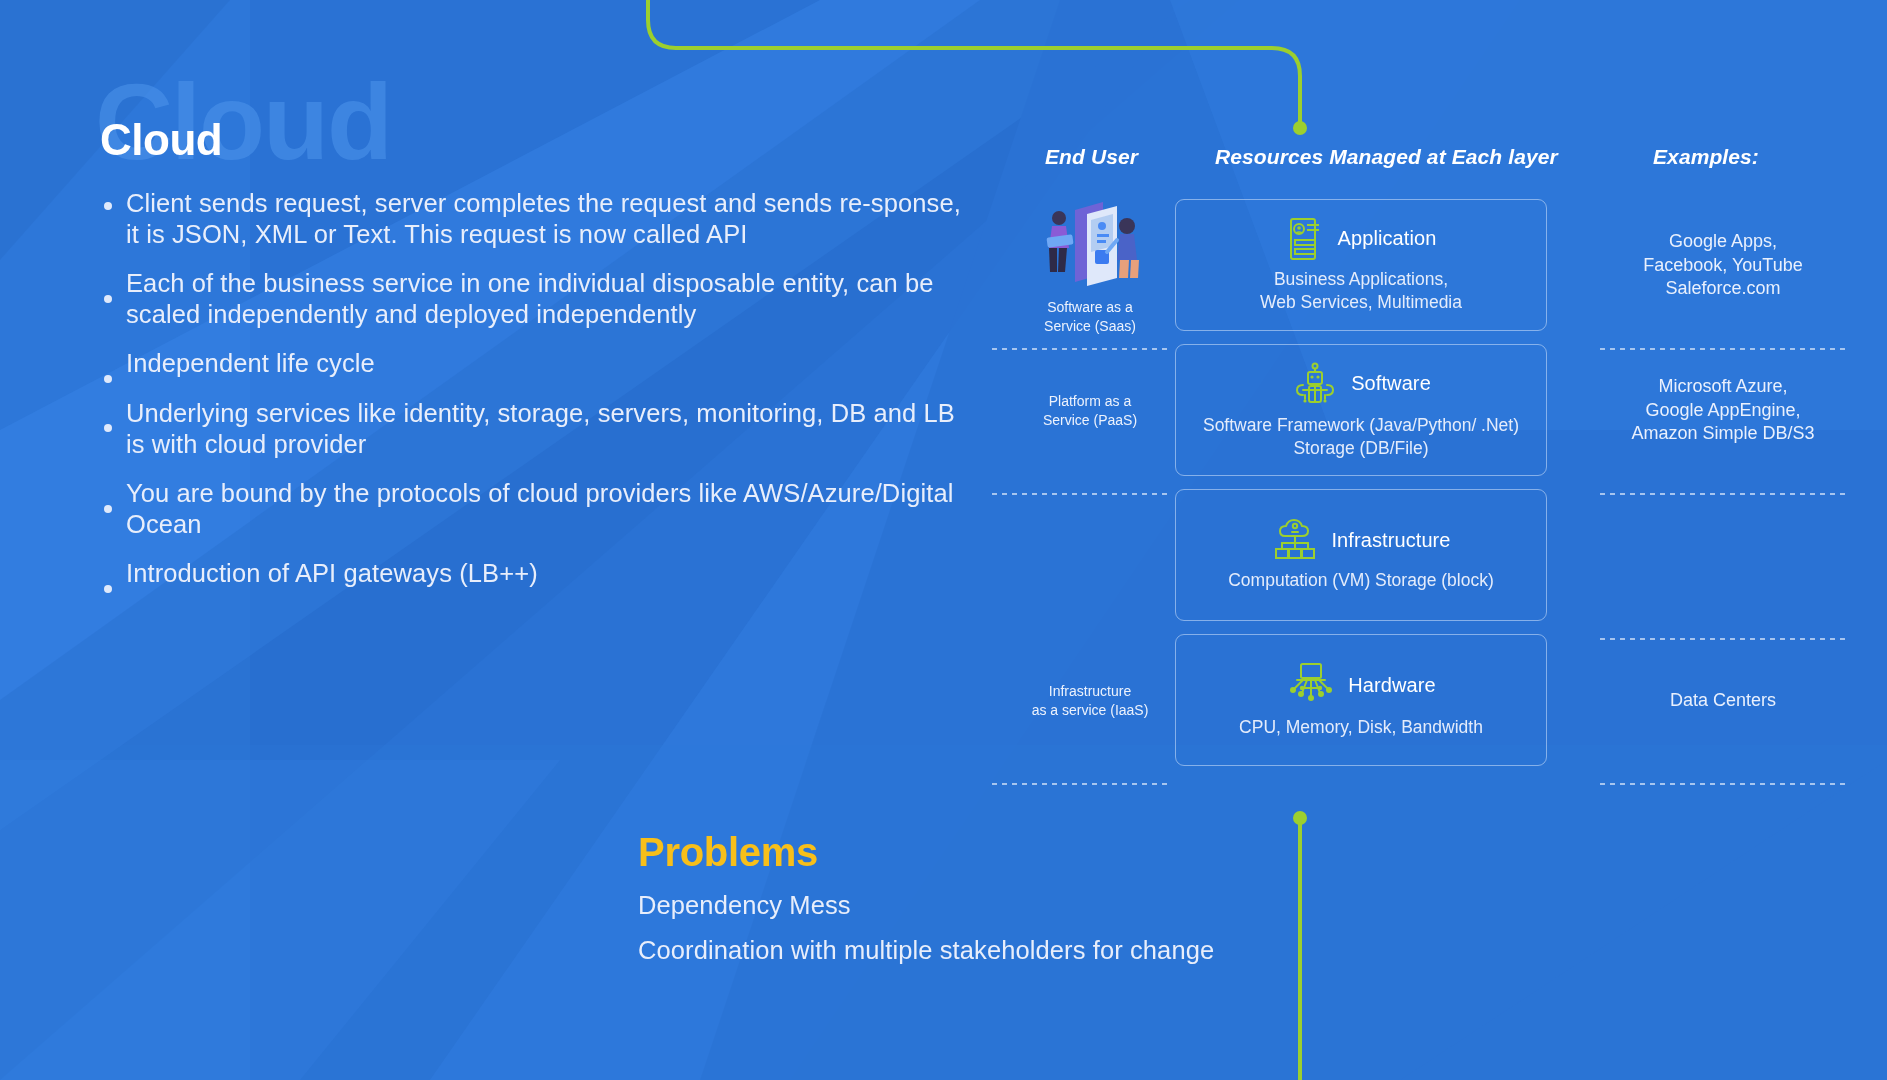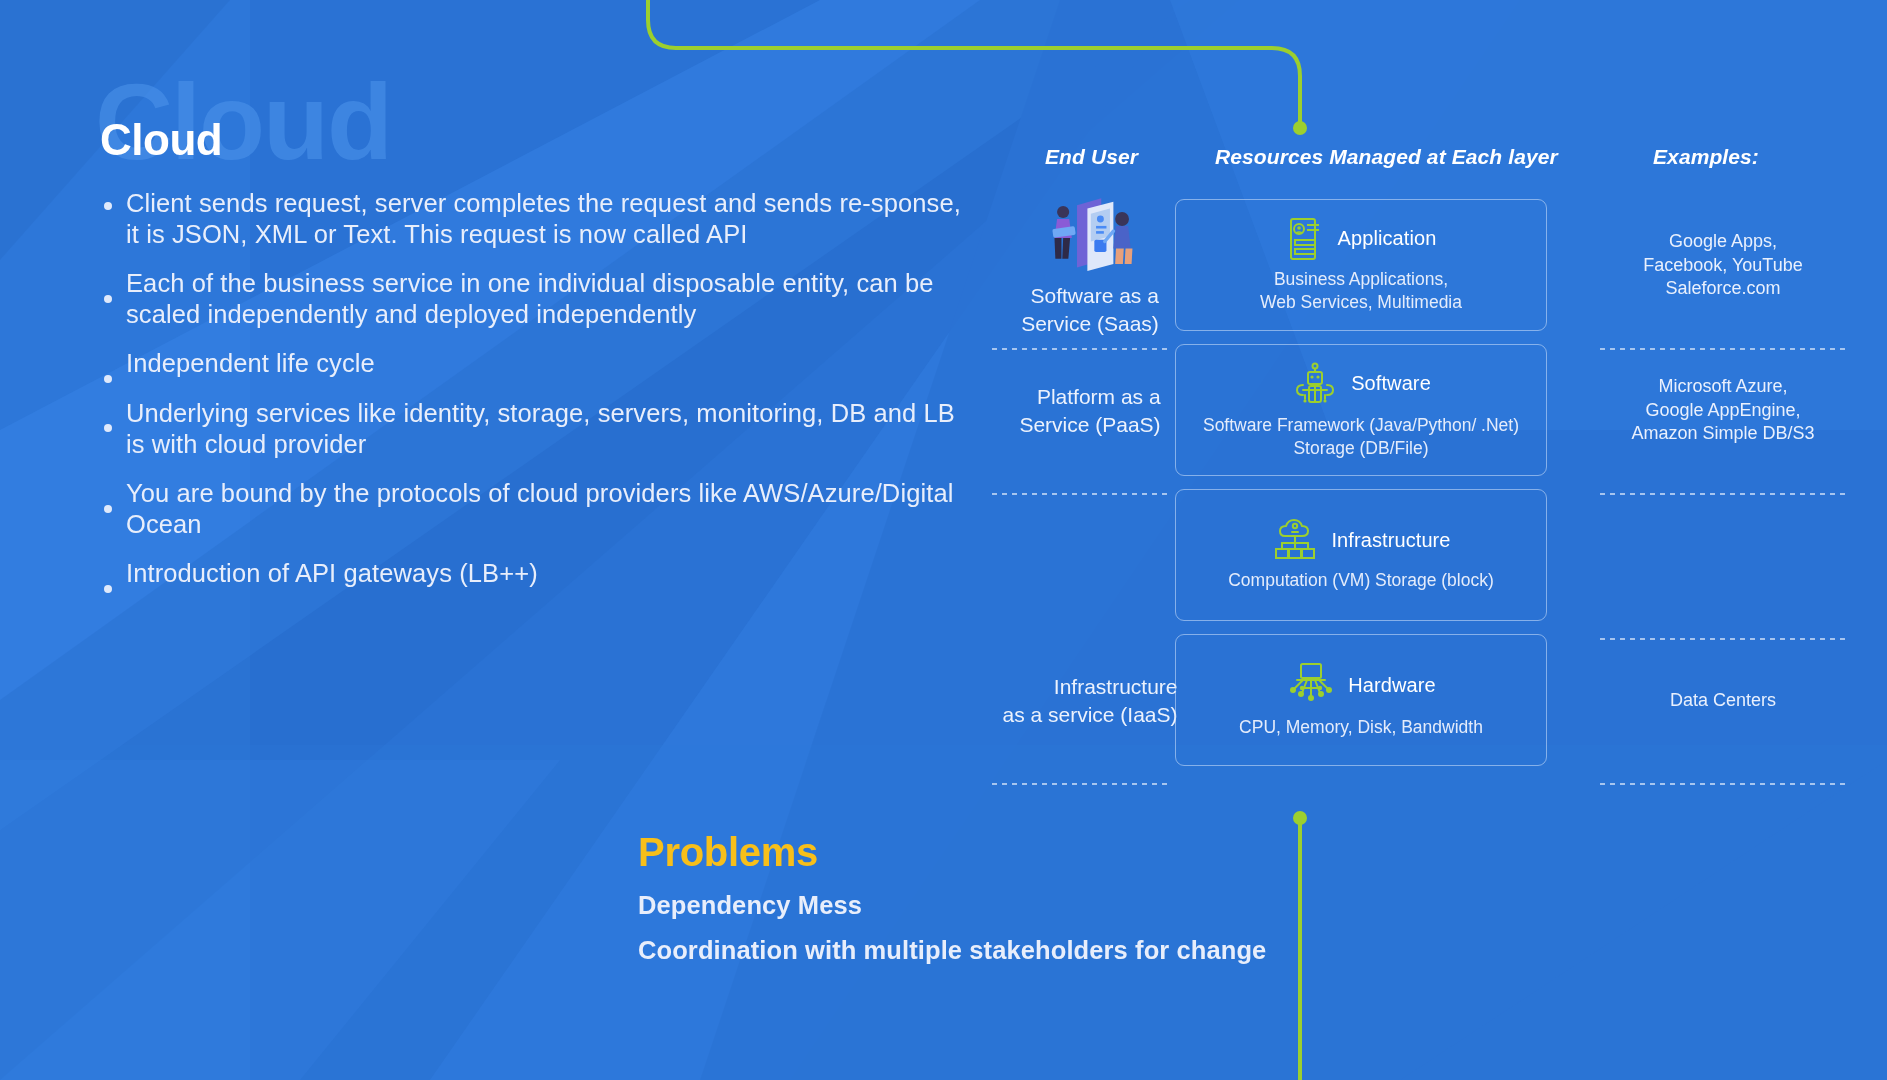--- a/index.html
+++ b/index.html
@@ -42,21 +42,21 @@
   }
   ul.bullets li.low::before { top:1.05em; }
 
   
   .problems { position:absolute; left:638px; top:830px; z-index:3; }
   .problems h2 {
     font-size:40px; font-weight:bold; color:#f7bf1a; margin-bottom:16px;
     letter-spacing:-.3px;
   }
   .problems .pline {
-    font-size:25.5px; color:#e8eefb; font-weight:700; margin-bottom:16px;
+    font-size:25.5px; color:#e8eefb; font-weight:400; margin-bottom:16px;
     letter-spacing:.1px;
   }
 
   
   .diagram { position:absolute; left:990px; top:145px; width:880px; z-index:3; }
 
   .col-heads { position:relative; height:36px; }
   .col-heads .ch {
     position:absolute; font-size:21px; font-weight:bold; color:#ffffff;
     white-space:nowrap; letter-spacing:.1px;font-style:italic;
@@ -67,21 +67,21 @@
 
   .rows { position:relative; margin-top:12px; }
   .row { position:relative; height:145px; }
 
   
   .eu {
     position:absolute; left:0; top:0; width:200px; height:145px;
     display:flex; flex-direction:column; align-items:center; justify-content:center;
   }
   .eu .eu-label {
-    font-size:21px; color:#ecf2fd; text-align:right; line-height:1.33;
+    font-size:14px; color:#ecf2fd; text-align:center; line-height:1.33;
     font-weight:400;
   }
   .eu .dotted {
     position:absolute; left:2px; right:22px; bottom:-12px; height:2px;
     background-image:repeating-linear-gradient(to right,#cfe0f8 0 5px,transparent 5px 10px);
     opacity:.75;
   }
 
   
   .saas-illus { width:110px; height:96px; margin-bottom:6px; }

